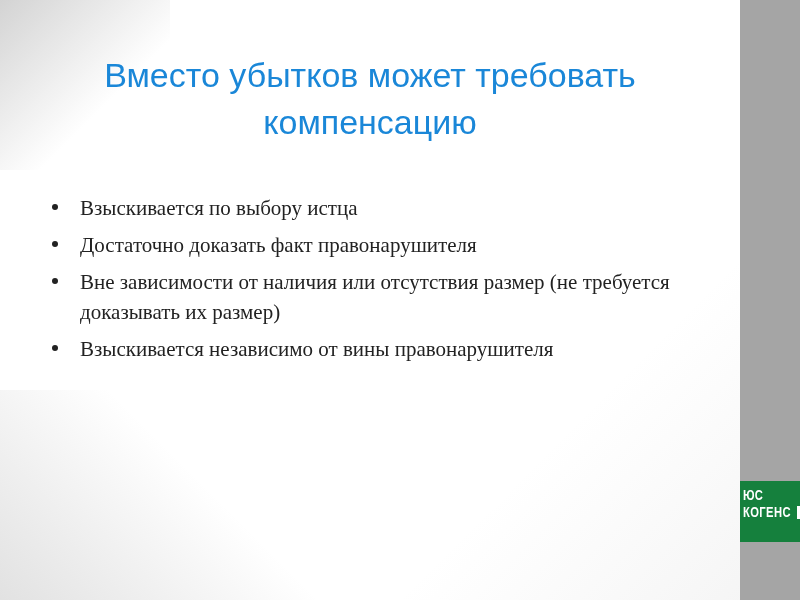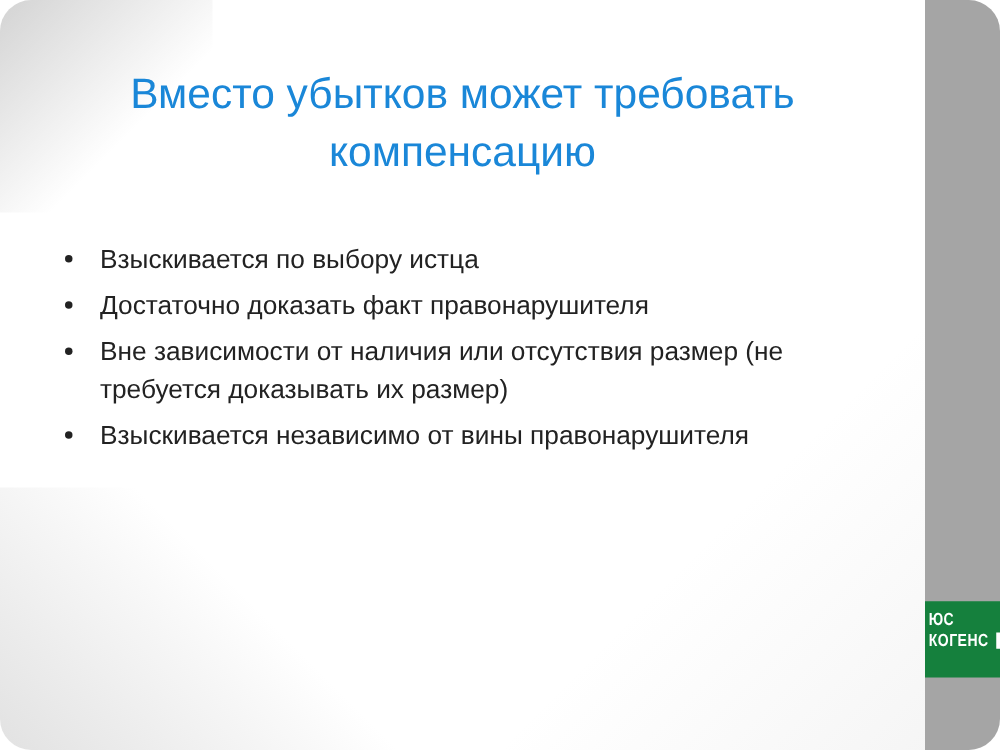--- a/index.html
+++ b/index.html
@@ -11,21 +11,20 @@
     position: relative;
     width: 800px;
     height: 600px;
     overflow: hidden;
     background:
       linear-gradient(135deg, rgba(175,175,175,0.55) 0%, rgba(255,255,255,0) 62%) no-repeat 0 0 / 170px 170px,
       linear-gradient(45deg, rgba(185,185,185,0.42) 0%, rgba(255,255,255,0) 58%) no-repeat left bottom / 340px 210px,
       linear-gradient(315deg, rgba(210,210,210,0.25) 0%, rgba(255,255,255,0) 30%) no-repeat right bottom / 740px 600px,
       #ffffff;
     font-family: "Liberation Sans", sans-serif;
-    border-radius: 25px;
   }
   .title {
     position: absolute;
     top: 52px;
     left: 40px;
     width: 660px;
     margin: 0;
     text-align: center;
     font-family: "Liberation Sans", sans-serif;
     font-weight: 400;
@@ -34,21 +33,21 @@
     color: #1a87d8;
   }
   .bullets {
     position: absolute;
     top: 193px;
     left: 50px;
     width: 632px;
     margin: 0;
     padding: 0;
     list-style: none;
-    font-family: Liberation Sans, sans-serif;
+    font-family: Liberation Serif, serif;
     font-size: 21px;
     line-height: 30px;
     color: #222222;
   }
   .bullets li {
     position: relative;
     padding-left: 30px;
     margin-bottom: 7px;
   }
   .bullet-marker {

